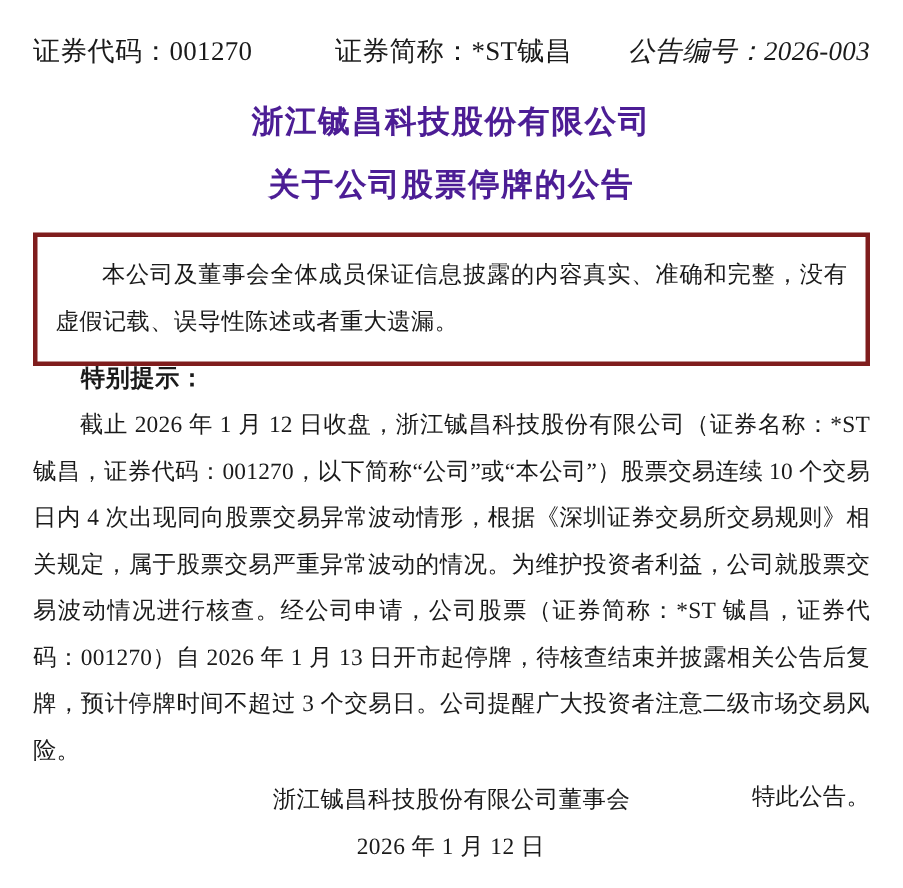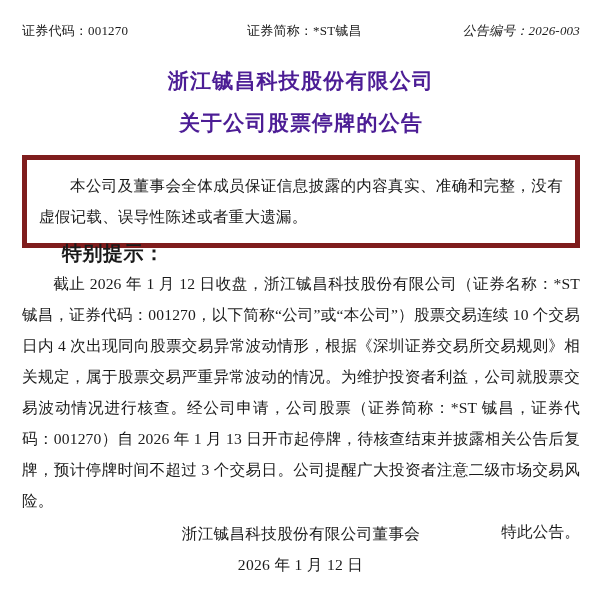--- a/index.html
+++ b/index.html
@@ -25,21 +25,21 @@
 
   
   .doc-header {
     position: absolute;
     left: 22px;
     top: 22px;
     width: 558px;
     display: flex;
     justify-content: space-between;
     align-items: baseline;
-    font-size: 13px;
+    font-size: 18px;
     letter-spacing: 0.2px;
     white-space: nowrap;
   }
   .doc-header .hdr-cell {
     display: inline-block;
   }
   .hdr-left   { flex: 0 0 auto; }
   .hdr-center { flex: 0 0 auto; margin-left: 18px; }
   .hdr-right  { flex: 0 0 auto; font-style: italic; }
 
@@ -62,40 +62,40 @@
     margin-top: 4px;
   }
 
   
   .disclaimer-box {
     position: absolute;
     left: 22px;
     top: 155px;
     width: 558px;
     box-sizing: border-box;
-    border: 5px solid #7f1d1d;
+    border: 3px solid #7f1d1d;
     padding: 10px 12px 11px 12px;
   }
   .disclaimer-text {
     font-size: 15.5px;
     line-height: 31px;
     text-align: justify;
     text-align-last: left;
     text-indent: 2em;
     letter-spacing: 0.3px;
     margin: 0;
   }
 
   
   .notice-heading {
     position: absolute;
     left: 22px;
     top: 240px;
     width: 558px;
-    font-size: 20px;
+    font-size: 16px;
     font-weight: bold;
     text-indent: 2em;
     letter-spacing: 0.5px;
     line-height: 26px;
   }
 
   
   .body-block {
     position: absolute;
     left: 22px;

